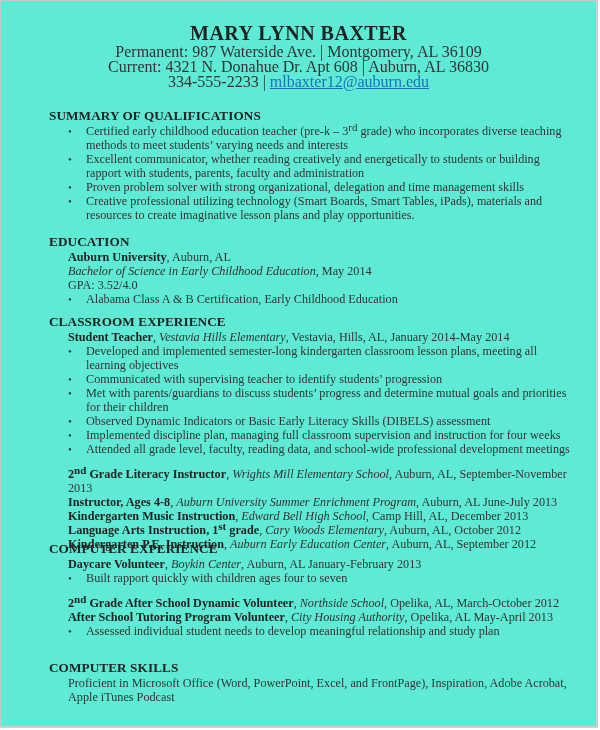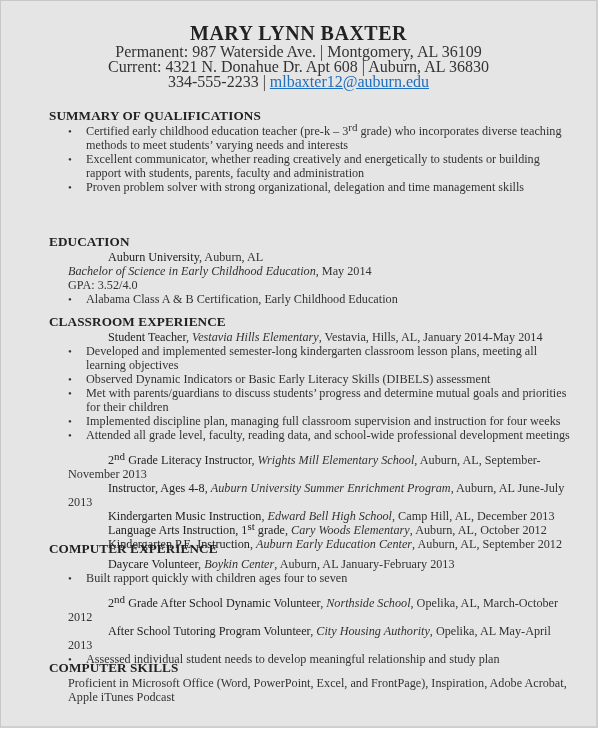--- a/index.html
+++ b/index.html
@@ -1,34 +1,34 @@
 <!DOCTYPE html>
 <html><head>
 <meta charset="utf-8">
 <style>
   html, body { margin: 0; padding: 0; background: #ffffff; }
   body { width: 600px; height: 730px; overflow: hidden; position: relative; }
   .page {
     position: absolute; left: 0; top: 0; width: 598px; height: 728px;
     border: 1px solid #c8c8c8; border-right: 2px solid #cfcfcf; border-bottom: 2px solid #cfcfcf;
-    box-sizing: border-box; background: #e5e5e5;
+    box-sizing: border-box; background: #5eead4;
     font-family: "Liberation Serif", "DejaVu Serif", serif; color: #2a2a2a;
   }
   .header { position: absolute; top: 21px; left: 0; right: 0; text-align: center; }
   .name { font-size: 20px; font-weight: bold; letter-spacing: 0.5px; line-height: 22px; color: #222; }
   .contact { font-size: 16px; line-height: 15px; color: #333; }
   .email { color: #1f6fbf; text-decoration: underline; }
   .section { position: absolute; left: 48px; right: 20px; }
   .sec-title { font-size: 13.2px; font-weight: bold; line-height: 16px; color: #222; letter-spacing: 0.1px; }
   .body-text { font-size: 12.2px; line-height: 14px; color: #333; }
   .indent { padding-left: 19px; }
   ul.bullets { list-style: none; margin: 0; padding: 0 0 0 19px; }
   ul.bullets li { position: relative; padding-left: 18px; font-size: 12.2px; line-height: 14px; color: #333; }
   ul.bullets li::before { content: "\2022"; position: absolute; left: 0; top: 0; font-size: 11px; color: #333; }
-  .b { font-weight: normal; color: #222; margin-left: 40px; }
+  .b { font-weight: bold; color: #222; }
   .i { font-style: italic; }
   sup { font-size: 11px; line-height: 0; vertical-align: 4px; }
   .gap { height: 11px; }
 </style>
 </head>
 <body>
 
 <div class="page">
 
   <div class="header">
@@ -39,40 +39,42 @@
       <span>334-555-2233</span><span> | </span><span class="email">mlbaxter12@auburn.edu</span>
     </div>
   </div>
 
   <div class="section" style="top:107px;">
     <div class="sec-title">SUMMARY OF QUALIFICATIONS</div>
     <ul class="bullets">
       <li><span>Certified early childhood education teacher (pre-k – 3</span><sup>rd</sup><span> grade) who incorporates diverse teaching methods to meet students’ varying needs and interests</span></li>
       <li>Excellent communicator, whether reading creatively and energetically to students or building rapport with students, parents, faculty and administration</li>
       <li>Proven problem solver with strong organizational, delegation and time management skills</li>
+      <li>Creative professional utilizing technology (Smart Boards, Smart Tables, iPads), materials and resources to create imaginative lesson plans and play opportunities.</li>
     </ul>
   </div>
 
   <div class="section" style="top:233px;">
     <div class="sec-title">EDUCATION</div>
     <div class="body-text indent"><span class="b">Auburn University</span><span>, Auburn, AL</span></div>
     <div class="body-text indent"><span class="i">Bachelor of Science in Early Childhood Education</span><span>, May 2014</span></div>
     <div class="body-text indent">GPA: 3.52/4.0</div>
     <ul class="bullets">
       <li>Alabama Class A &amp; B Certification, Early Childhood Education</li>
     </ul>
   </div>
 
   <div class="section" style="top:313px;">
     <div class="sec-title">CLASSROOM EXPERIENCE</div>
     <div class="body-text indent"><span class="b">Student Teacher</span>, <span class="i">Vestavia Hills Elementary</span><span>, Vestavia, Hills, AL, January 2014-May 2014</span></div>
     <ul class="bullets">
       <li>Developed and implemented semester-long kindergarten classroom lesson plans, meeting all learning objectives</li>
+      <li>Communicated with supervising teacher to identify students’ progression</li>
+      <li>Met with parents/guardians to discuss students’ progress and determine mutual goals and priorities for their children</li>
       <li>Observed Dynamic Indicators or Basic Early Literacy Skills (DIBELS) assessment</li>
-      <li>Met with parents/guardians to discuss students’ progress and determine mutual goals and priorities for their children</li>
       <li>Implemented discipline plan, managing full classroom supervision and instruction for four weeks</li>
       <li>Attended all grade level, faculty, reading data, and school-wide professional development meetings</li>
     </ul>
     <div class="gap"></div>
     <div class="body-text indent"><span class="b"><span>2</span><sup>nd</sup><span> Grade Literacy Instructor</span></span>, <span class="i">Wrights Mill Elementary School</span><span>, Auburn, AL, September-November 2013</span></div>
     <div class="body-text indent"><span class="b"><span>Instructor, Ages 4-8</span></span>, <span class="i">Auburn University Summer Enrichment Program</span><span>, Auburn, AL June-July 2013</span></div>
     <div class="body-text indent"><span class="b"><span>Kindergarten Music Instruction</span></span>, <span class="i">Edward Bell High School</span><span>, Camp Hill, AL, December 2013</span></div>
     <div class="body-text indent"><span class="b"><span>Language Arts Instruction, 1</span><sup>st</sup><span> grade</span></span>, <span class="i">Cary Woods Elementary</span><span>, Auburn, AL, October 2012</span></div>
     <div class="body-text indent"><span class="b"><span>Kindergarten P.E. Instruction</span></span>, <span class="i">Auburn Early Education Center</span><span>, Auburn, AL, September 2012</span></div>
   </div>

